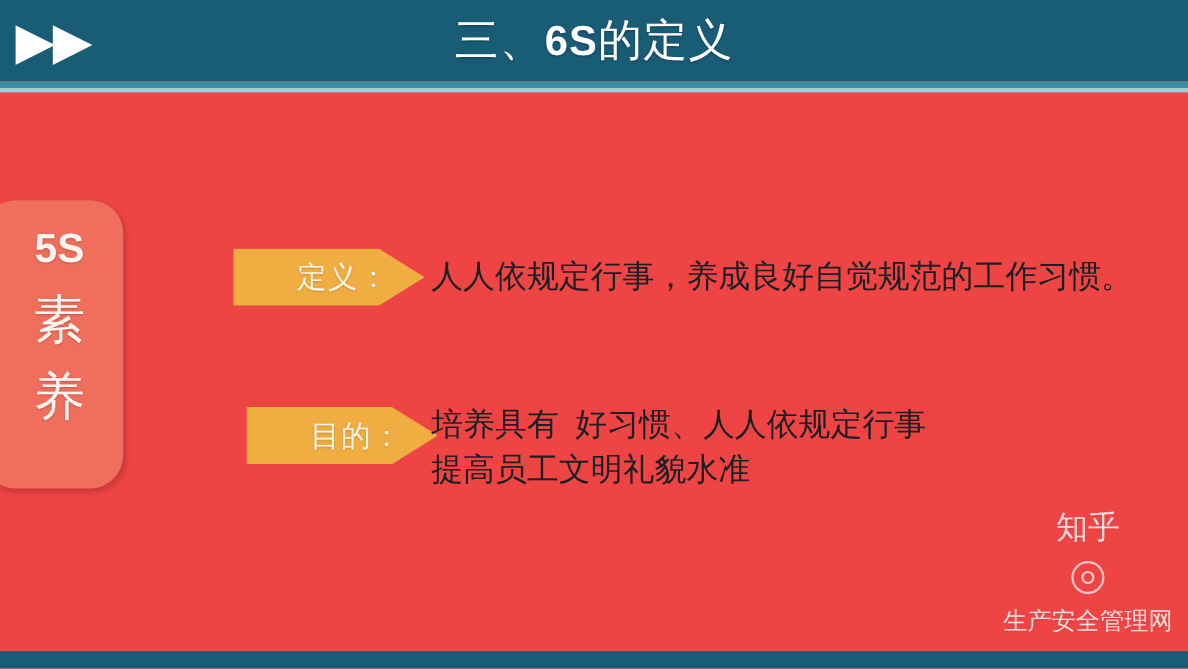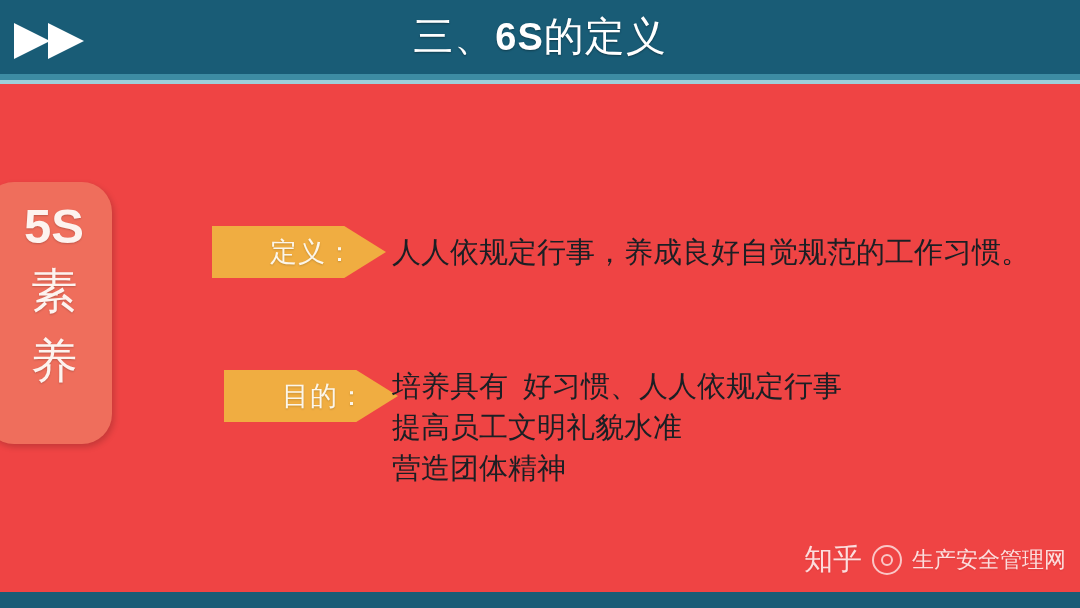--- a/index.html
+++ b/index.html
@@ -78,21 +78,21 @@
     flex-direction: column;
     align-items: center;
     justify-content: flex-start;
     padding-top: 14px;
     box-sizing: border-box;
   }
   #badge .badge-5s {
     color: #fdf3ef;
     font-family: "Liberation Sans", "DejaVu Sans", sans-serif;
     font-weight: bold;
-    font-size: 49px;
+    font-size: 37px;
     line-height: 60px;
     margin-left: 12px;
     text-shadow: 0 1px 2px rgba(0,0,0,0.20);
   }
   #badge .badge-char {
     color: #fdf3ef;
     font-size: 47px;
     line-height: 70px;
     margin-left: 12px;
     text-shadow: 0 1px 2px rgba(0,0,0,0.20);
@@ -139,20 +139,21 @@
     right: 14px;
     bottom: 28px;
     display: flex;
     align-items: center;
     gap: 10px;
     color: #ffffff;
     opacity: 0.82;
     font-size: 29px;
     white-space: nowrap;
     text-shadow: 0 1px 2px rgba(0,0,0,0.10);
+    flex-direction: column;
   }
   #watermark .wm-zhihu { font-size: 29px; }
   #watermark .wm-at {
     display: inline-block;
     width: 26px; height: 26px;
     border: 2px solid #ffffff;
     border-radius: 50%;
     position: relative;
     opacity: 0.85;
   }
@@ -203,21 +204,20 @@
   <div class="body-text" id="definition-text">
     <div>人人依规定行事，养成良好自觉规范的工作习惯。</div>
   </div>
 
   <div class="chevron" id="chevron-purpose">
     <span class="chev-label">目的：</span>
   </div>
   <div class="body-text" id="purpose-text">
     <div><span>培养具有</span><span class="em">好习惯</span><span>、人人依规定行事</span></div>
     <div>提高员工文明礼貌水准</div>
-    <div>营造团体精神</div>
   </div>
 
   <div id="watermark">
     <span class="wm-zhihu">知乎</span>
     <span class="wm-at"></span>
     <span class="wm-site">生产安全管理网</span>
   </div>
 
   <div id="footer-bar"></div>
 

